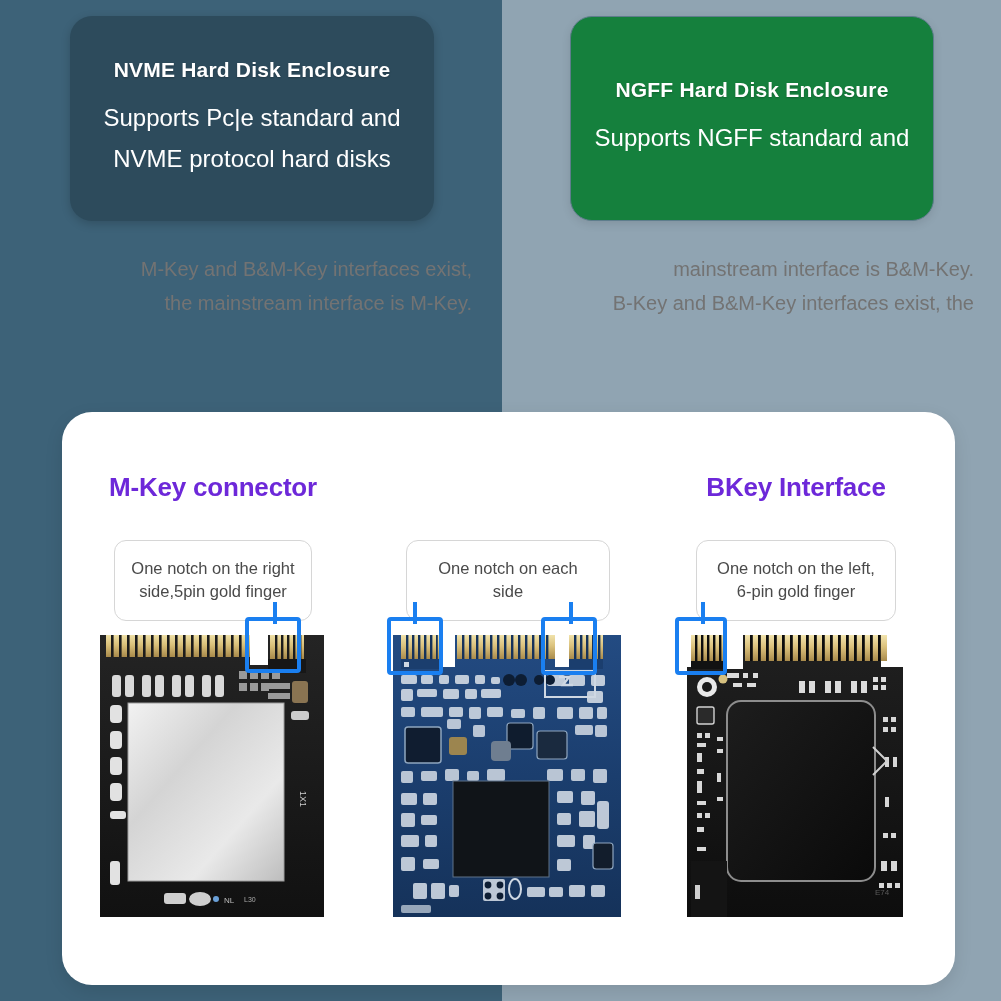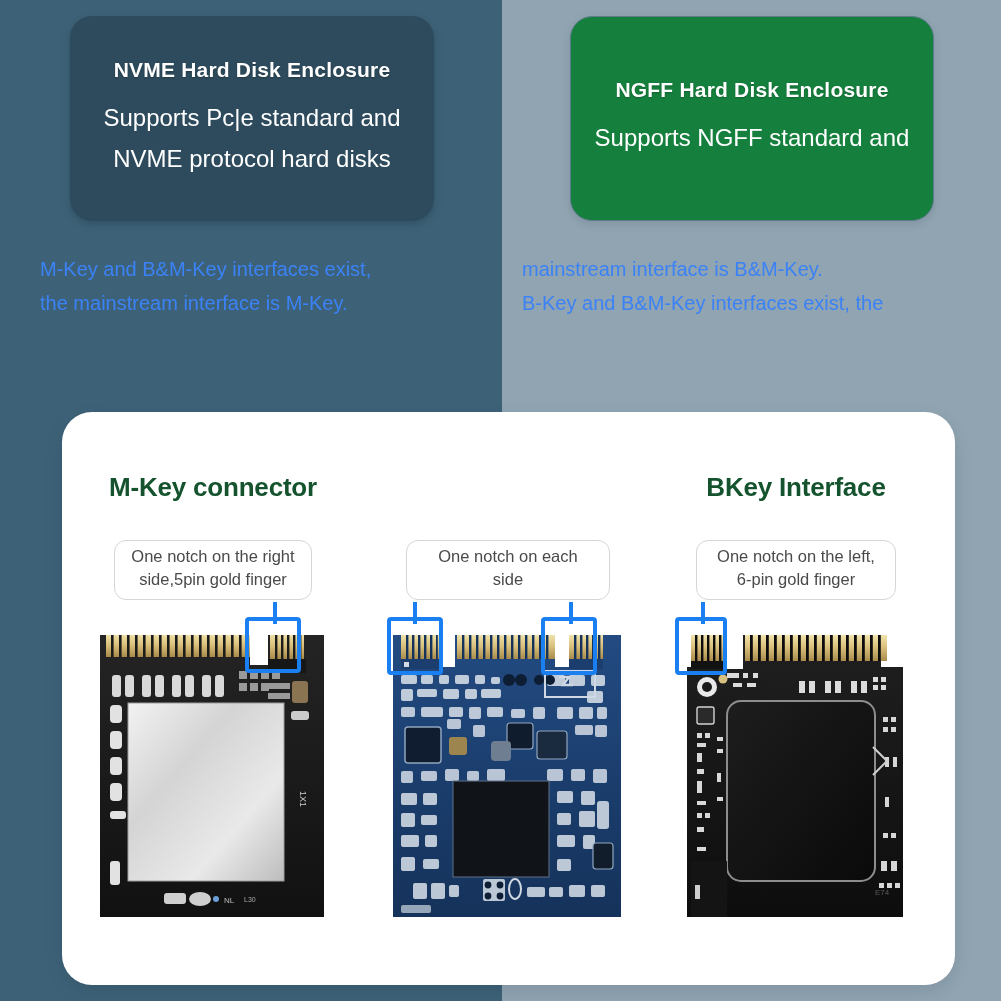--- a/index.html
+++ b/index.html
@@ -32,21 +32,21 @@
     box-shadow:0 3px 10px rgba(0,0,0,.10);
   }
   .card-title{
     font-size:21px;font-weight:bold;letter-spacing:.2px;margin-bottom:16px;
     text-shadow:0 1px 2px rgba(0,0,0,.25);
   }
   .card-line{font-size:24px;line-height:1.68;font-weight:400;}
 
   
   .caption{
-    position:absolute;text-align:left;color:#3b82f6;
+    position:absolute;text-align:right;color:#737373;
     font-size:20px;line-height:1.72;
   }
   .caption-left{left:40px;top:252px;width:432px;}
   .caption-right{left:522px;top:252px;width:452px;}
 
   
   .panel{
     position:absolute;left:62px;top:412px;width:893px;height:573px;
     background:#ffffff;border-radius:30px;
     box-shadow:0 6px 18px rgba(0,0,0,.10);
@@ -55,29 +55,29 @@
 
   
   .cols{position:absolute;left:0;top:0;width:893px;height:573px;}
   .col{position:absolute;top:0;width:278px;height:573px;}
   .col-0{left:12px;}
   .col-1{left:307px;}
   .col-2{left:595px;}
 
   .col-title{
     position:absolute;top:60px;left:0;width:278px;text-align:center;
-    font-size:26px;font-weight:bold;color:#14532d;letter-spacing:-.2px;
+    font-size:26px;font-weight:bold;color:#6d28d9;letter-spacing:-.2px;
     white-space:nowrap;
   }
   .note{
     position:absolute;top:128px;left:50%;transform:translateX(-50%);
     box-sizing:border-box;
     border:1px solid #d6d6d6;border-radius:12px;background:#ffffff;
     color:#4a4a4a;font-size:16.5px;line-height:1.42;text-align:center;
-    padding:4px 14px;min-height:60px;
+    padding:16px 14px;min-height:60px;
     display:flex;align-items:flex-start;justify-content:center;
   }
   .note-0{width:198px;}
   .note-1{width:204px;}
   .note-2{width:200px;}
 
   
   .leader{position:absolute;width:4px;background:#1a7ff0;}
 
   

